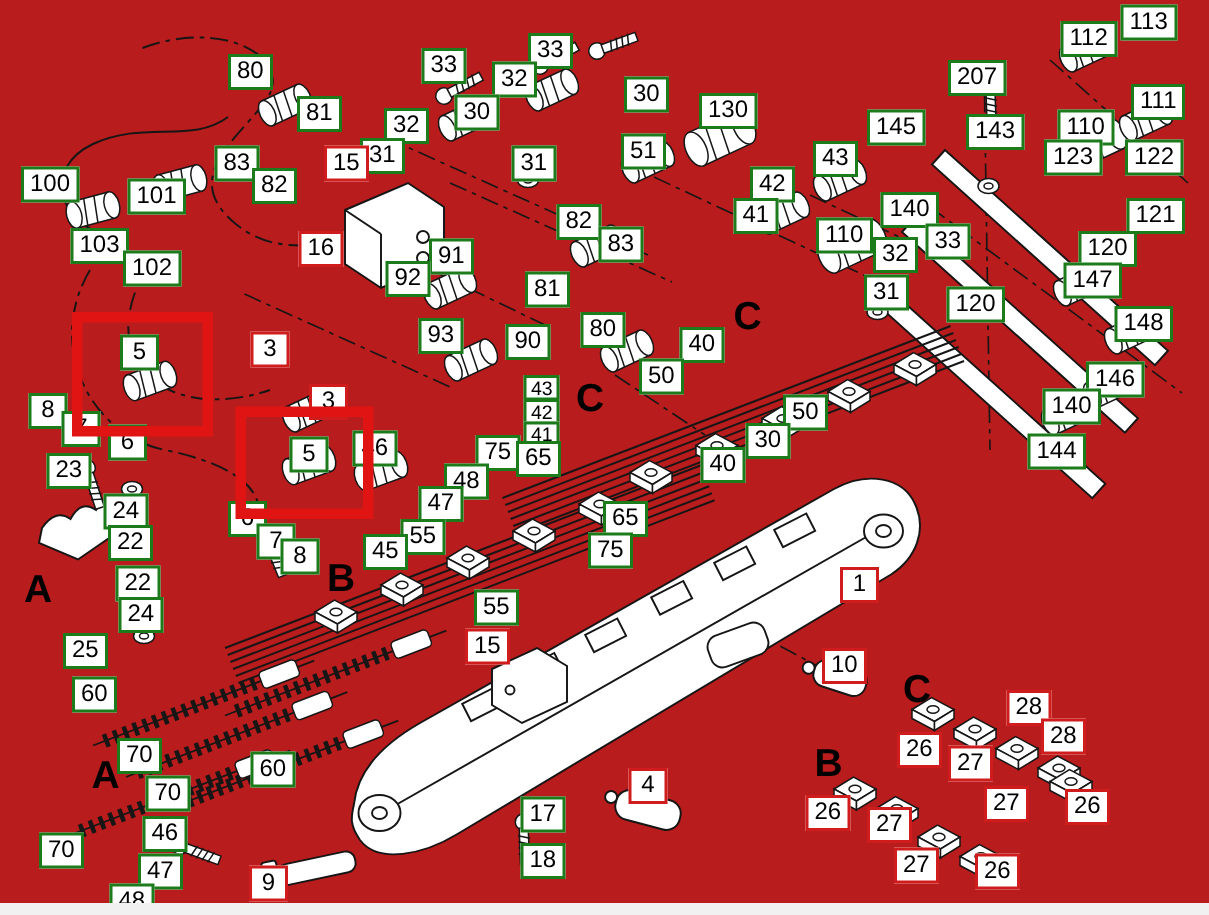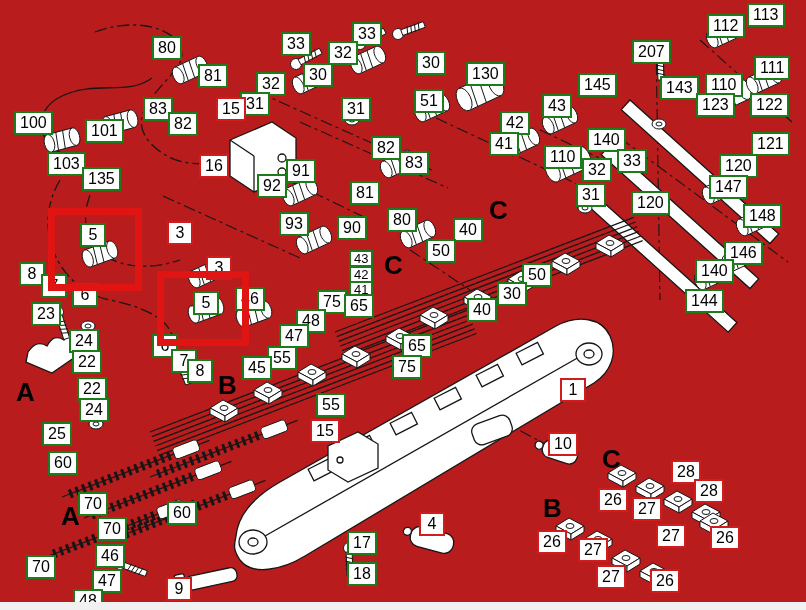--- a/index.html
+++ b/index.html
@@ -270,21 +270,21 @@
       <div class="plabel" style="left: 632px; top: 40px;">207</div>
       <div class="plabel" style="left: 328px; top: 41px;">32</div>
       <div class="plabel" style="left: 416px; top: 51px;">30</div>
       <div class="plabel" style="left: 754px; top: 56px;">111</div>
       <div class="plabel" style="left: 466px; top: 62px;">130</div>
       <div class="plabel" style="left: 303px; top: 63px;">30</div>
       <div class="plabel" style="left: 198px; top: 64px;">81</div>
       <div class="plabel" style="left: 256px; top: 72px;">32</div>
       <div class="plabel" style="left: 578px; top: 73px;">145</div>
       <div class="plabel" style="left: 705px; top: 73px;">110</div>
-      <div class="plabel" style="left: 644px; top: 76px; margin-left: 16px;">143</div>
+      <div class="plabel" style="left: 644px; top: 76px;">143</div>
       <div class="plabel" style="left: 414px; top: 89px;">51</div>
       <div class="plabel" style="left: 240px; top: 92px;">31</div>
       <div class="plabel" style="left: 696px; top: 93px;">123</div>
       <div class="plabel" style="left: 750px; top: 93px;">122</div>
       <div class="plabel" style="left: 542px; top: 94px;">43</div>
       <div class="plabel" style="left: 341px; top: 97px;">31</div>
       <div class="plabel" style="left: 143px; top: 97px;">83</div>
       <div class="plabel red" style="left: 216px; top: 97px;">15</div>
       <div class="plabel" style="left: 14px; top: 111px;">100</div>
       <div class="plabel" style="left: 500px; top: 111px;">42</div>
@@ -295,21 +295,21 @@
       <div class="plabel" style="left: 751px; top: 132px;">121</div>
       <div class="plabel" style="left: 371px; top: 136px;">82</div>
       <div class="plabel" style="left: 544px; top: 145px;">110</div>
       <div class="plabel" style="left: 617px; top: 149px;">33</div>
       <div class="plabel" style="left: 399px; top: 151px;">83</div>
       <div class="plabel" style="left: 47px; top: 152px;">103</div>
       <div class="plabel red" style="left: 199px; top: 154px;">16</div>
       <div class="plabel" style="left: 719px; top: 154px;">120</div>
       <div class="plabel" style="left: 582px; top: 158px;">32</div>
       <div class="plabel" style="left: 286px; top: 159px;">91</div>
-      <div class="plabel" style="left: 82px; top: 167px;">135</div>
+      <div class="plabel" style="left: 82px; top: 167px;">102</div>
       <div class="plabel" style="left: 257px; top: 174px;">92</div>
       <div class="plabel" style="left: 709px; top: 175px;">147</div>
       <div class="plabel" style="left: 350px; top: 181px;">81</div>
       <div class="plabel" style="left: 576px; top: 183px;">31</div>
       <div class="plabel" style="left: 631px; top: 191px;">120</div>
       <div class="plabel" style="left: 743px; top: 204px;">148</div>
       <div class="plabel" style="left: 387px; top: 208px;">80</div>
       <div class="plabel" style="left: 279px; top: 212px;">93</div>
       <div class="plabel" style="left: 337px; top: 216px;">90</div>
       <div class="plabel" style="left: 453px; top: 218px;">40</div>

